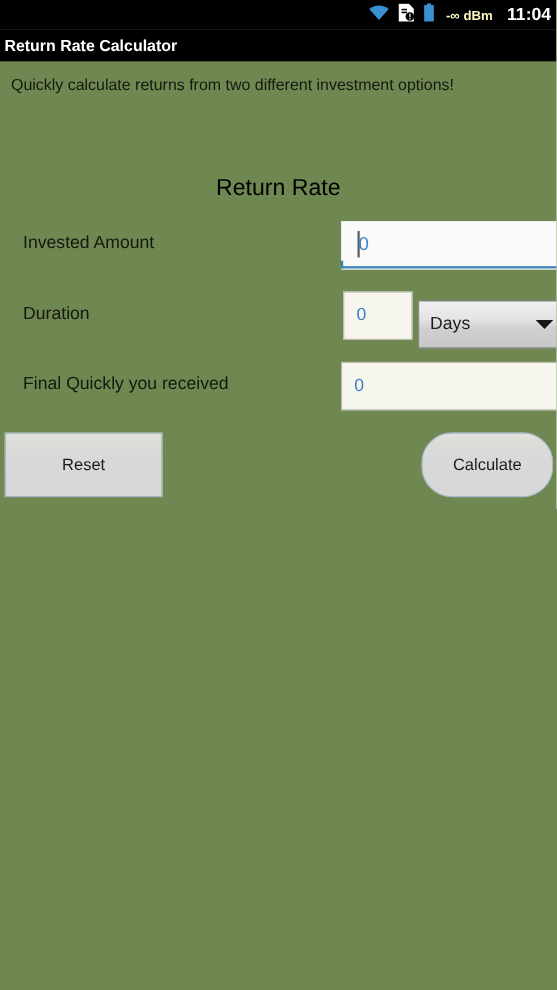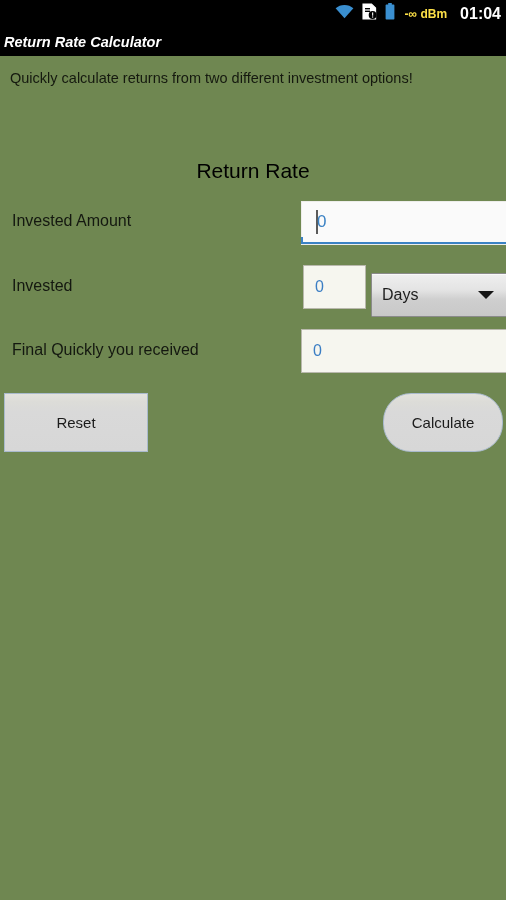--- a/index.html
+++ b/index.html
@@ -31,21 +31,21 @@
   }
   .status-icons {
     display: flex;
     align-items: center;
     gap: 8px;
   }
   .icon-wifi { display: block; }
   .icon-sim  { display: block; }
   .icon-batt { display: block; }
   .dbm {
-    color: #fde047;
+    color: #fef9c3;
     font-size: 12px;
     font-weight: bold;
     letter-spacing: 0px;
     margin-left: 2px;
     white-space: nowrap;
   }
   .clock {
     color: #ffffff;
     font-size: 16px;
     font-weight: bold;
@@ -59,21 +59,20 @@
     background: #000000;
     display: flex;
     align-items: center;
     padding-left: 4px;
     box-sizing: border-box;
   }
   .titlebar .title {
     color: #ffffff;
     font-size: 14.5px;
     font-weight: bold;
-    font-style: italic;
   }
 
   
   .content {
     position: relative;
     height: 844px;
     background: #6f8751;
     padding: 0;
     box-sizing: border-box;
   }
@@ -89,21 +88,21 @@
     left: 0;
     right: 0;
     top: 103px;
     text-align: center;
     font-size: 21px;
     color: #000000;
   }
 
   .row {
     position: absolute;
-    left: 4px;
+    left: 13px;
     right: 0;
     display: flex;
     align-items: center;
   }
   .row-label {
     position: absolute;
     left: 8px;
     font-size: 16px;
     color: #141810;
     white-space: nowrap;
@@ -286,21 +285,21 @@
       </span>
 
       <span class="icon-batt">
         <svg width="10" height="17" viewBox="0 0 10 17">
           <rect x="3.2" y="0" width="3.6" height="2" fill="#3a8fd0"></rect>
           <rect x="0.6" y="1.6" width="8.8" height="15" rx="0.8" fill="#3a8fd0"></rect>
         </svg>
       </span>
 
       <span class="dbm">-∞ dBm</span>
-      <span class="clock">01:04</span>
+      <span class="clock">11:04</span>
     </div>
   </div>
 
   <div class="titlebar">
     <span class="title">Return Rate Calculator</span>
   </div>
 
   <div class="content">
 
     <div class="subtitle">Quickly calculate returns from two different investment options!</div>
@@ -314,21 +313,21 @@
         <span class="focus-value">0</span>
         <div class="focus-underline">
           <div class="bar"></div>
           <div class="tick-l"></div>
           <div class="tick-r"></div>
         </div>
       </div>
     </div>
 
     <div class="row row-duration">
-      <span class="row-label">Invested</span>
+      <span class="row-label">Duration</span>
       <div class="field field-duration">
         <span>0</span>
       </div>
       <div class="spinner">
         <span class="spinner-label">Days</span>
         <span class="spinner-arrow"></span>
       </div>
     </div>
 
     <div class="row row-final">

